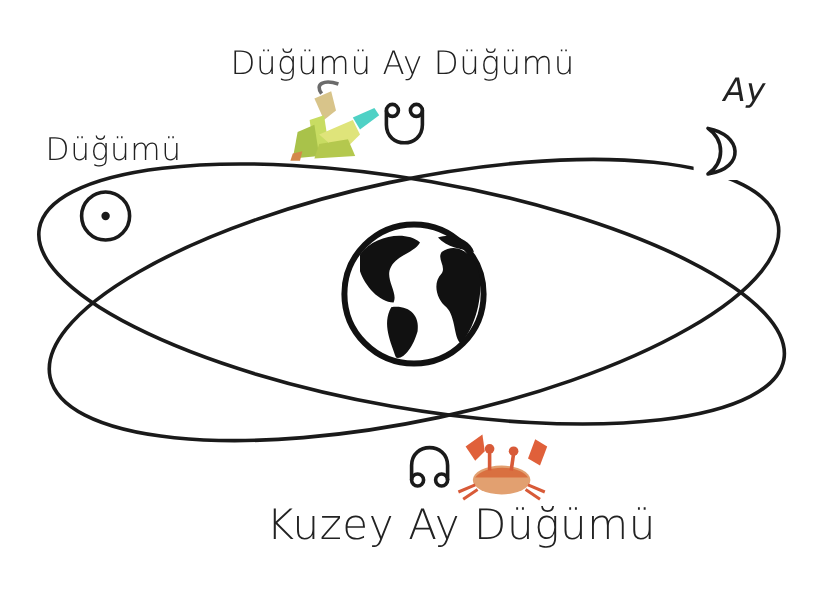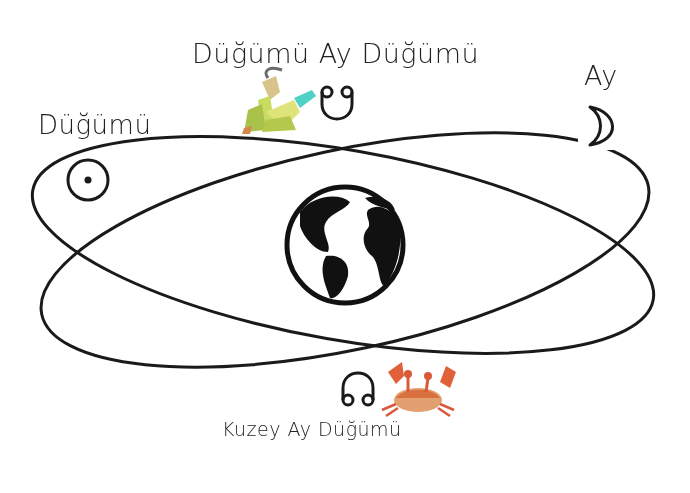--- a/index.html
+++ b/index.html
@@ -1,21 +1,21 @@
 <!DOCTYPE html>
 <html><head>
 <meta charset="utf-8">
 <style>
   html, body { margin:0; padding:0; background:#ffffff; }
   body { width:690px; height:493px; position:relative; overflow:hidden; font-family:"DejaVu Sans", sans-serif; }
   .label { position:absolute; color:#222; font-family:"DejaVu Sans", sans-serif; font-weight:300; white-space:nowrap; letter-spacing:0.5px; }
   #lbl-south { left:192px; top:38px; font-size:27px; }
-  #lbl-north { left:222px; top:418px; font-size:19px; }
+  #lbl-north { left:222px; top:418px; font-size:35px; }
   #lbl-sun { left:38px; top:110px; font-size:26px; }
-  #lbl-moon { left:584px; top:60px; font-size:27px; }
+  #lbl-moon { left:603px; top:60px; font-size:27px;font-style:italic; }
   svg.diagram { position:absolute; left:0; top:0; }
 </style>
 </head>
 <body>
 
 <svg class="diagram" width="690" height="493" viewBox="0 0 690 493">
 
   <ellipse cx="343" cy="245" rx="315" ry="95" transform="rotate(10 343 245)" fill="none" stroke="#1a1a1a" stroke-width="3"></ellipse>
 
   <ellipse cx="345" cy="250" rx="310" ry="100" transform="rotate(-12 345 250)" fill="none" stroke="#1a1a1a" stroke-width="3"></ellipse>

